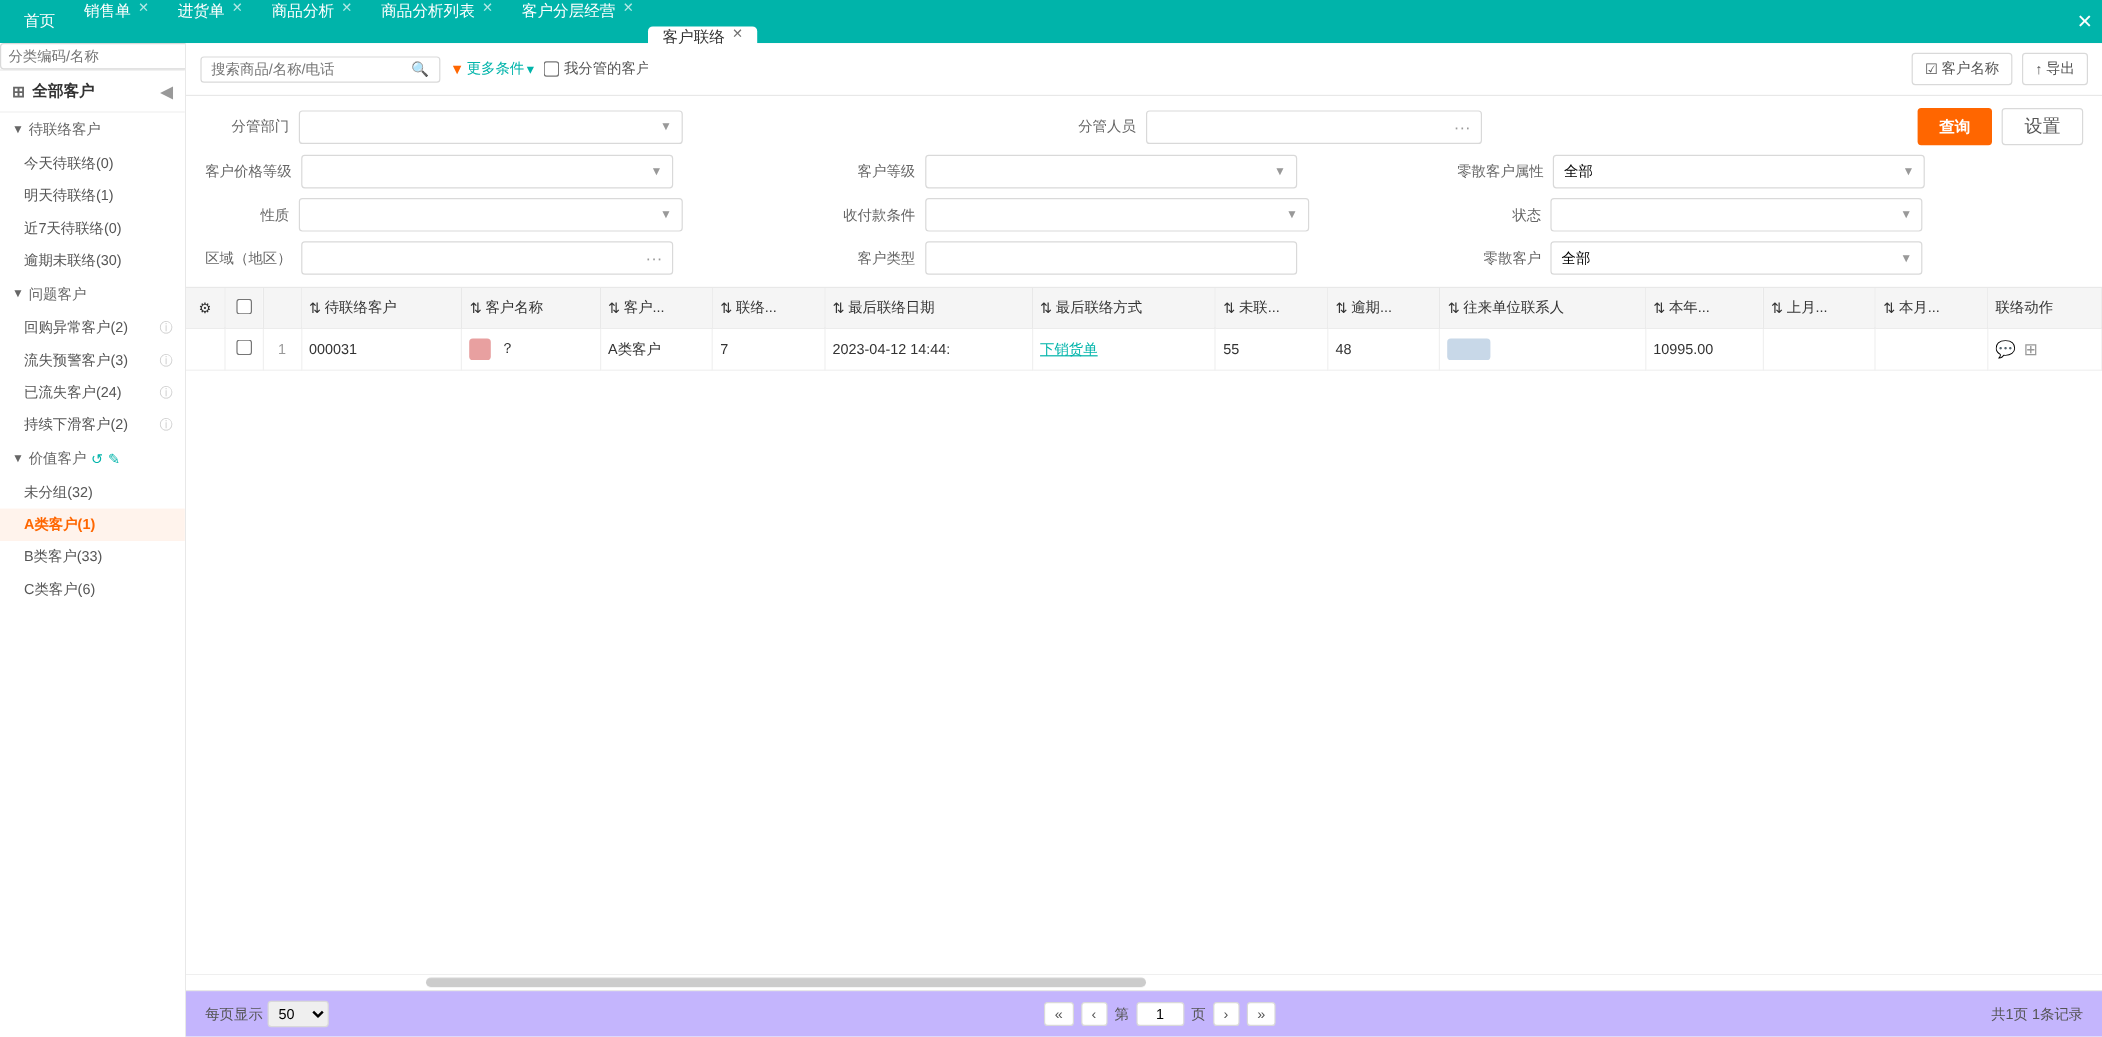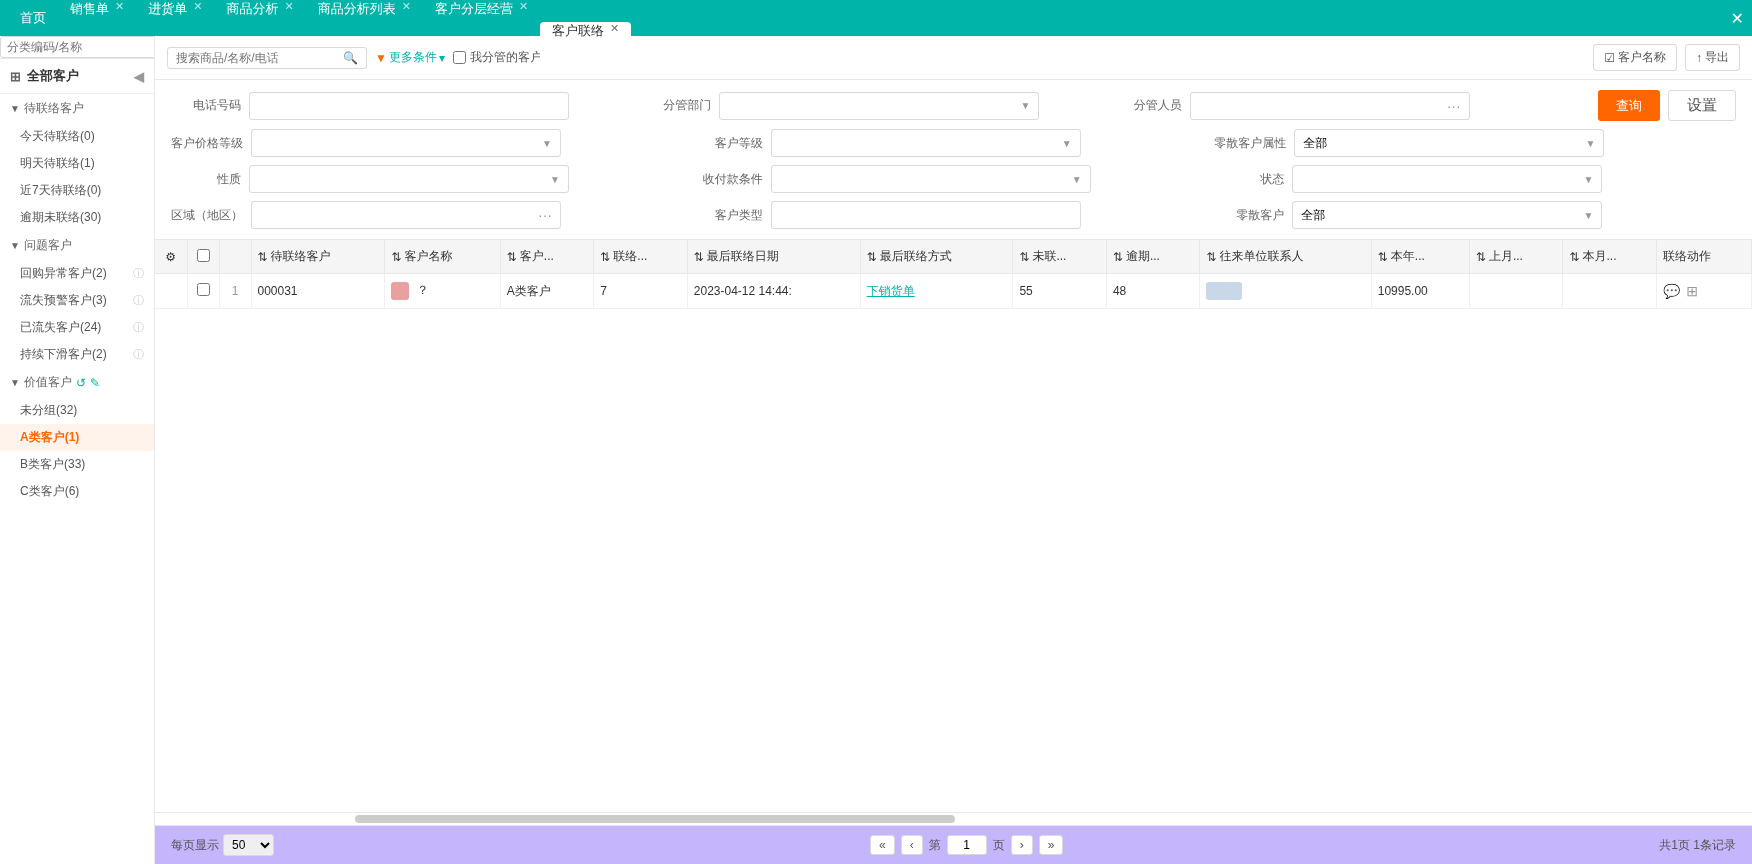--- a/index.html
+++ b/index.html
@@ -102,21 +102,21 @@
       cursor: pointer; background: #fff; position: relative;
     }
     .filter-select .arrow-down { color: #999; font-size: 10px; }
     .filter-select-dots { color: #999; font-size: 14px; cursor: pointer; }
 
     .filter-actions-right {
       display: flex; gap: 8px; margin-left: 16px;
     }
     .btn-query {
       background: #ff6600; color: #fff; border: none;
-      padding: 5px 18px; border-radius: 3px; cursor: pointer; font-size: 13px;
+      padding: 5px 18px; border-radius: 3px; cursor: pointer; font-size: 13px; font-weight: bold;
     }
     .btn-settings {
       background: #fff; color: #555; border: 1px solid #d9d9d9;
       padding: 5px 18px; border-radius: 3px; cursor: pointer; font-size: 15px;
     }
 
     
     .table-area { flex: 1; overflow: auto; background: #fff; margin: 0; }
     table { width: 100%; border-collapse: collapse; font-size: 12px; }
     table th {
@@ -292,24 +292,20 @@
         <button class="btn-export">
           <span>↑</span>
           <span>导出</span>
         </button>
       </div>
     </div>
 
     <div class="adv-filter">
 
       <div class="adv-filter-row">
-        <div class="filter-field">
-          <span class="filter-label">电话号码</span>
-          <input class="filter-input" type="text" style="max-width: 320px;">
-        </div>
         <div class="filter-field">
           <span class="filter-label">分管部门</span>
           <div class="filter-select" style="max-width:320px;">
             <span></span>
             <span class="arrow-down">▼</span>
           </div>
         </div>
         <div class="filter-field">
           <span class="filter-label">分管人员</span>
           <div class="filter-select" style="max-width:280px;">

